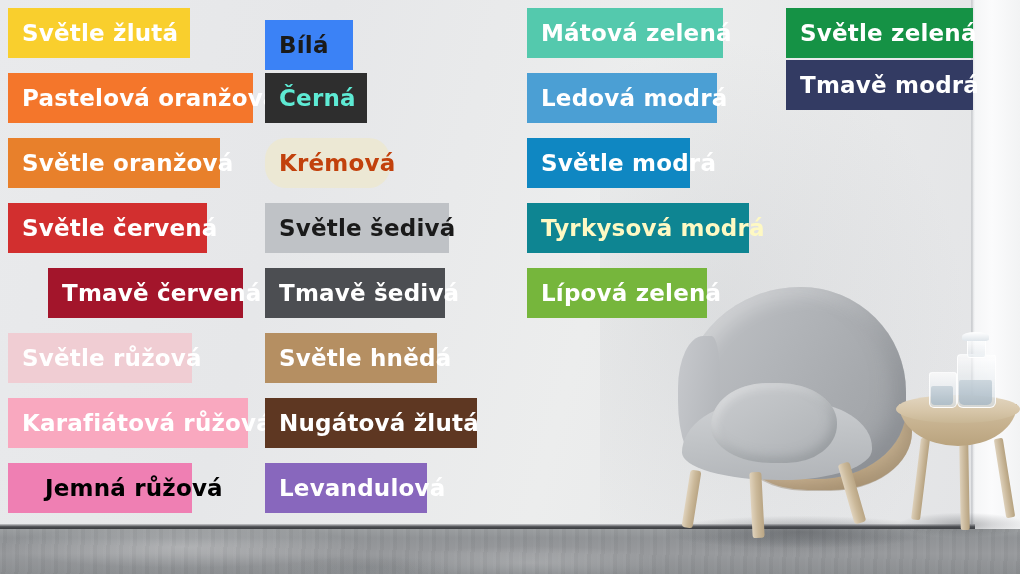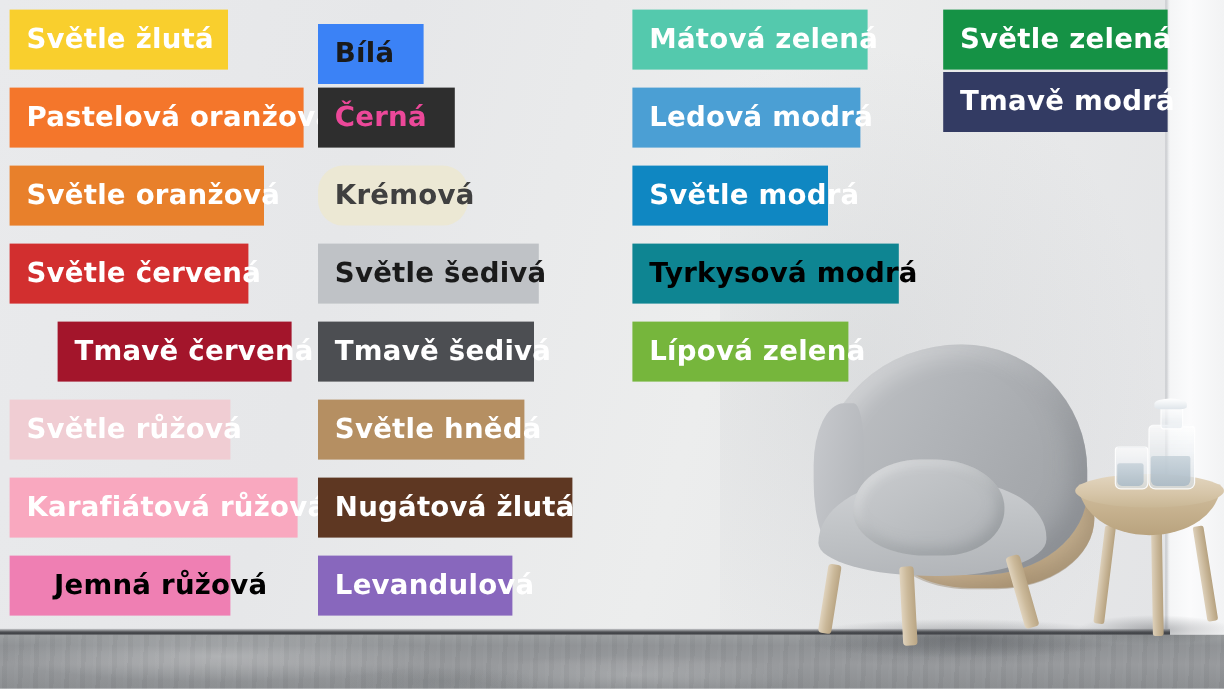--- a/index.html
+++ b/index.html
@@ -215,24 +215,24 @@
     </div>
     <div class="decal" style="left: 8px; top: 398px; width: 240px; background: rgb(249, 168, 191); color: rgb(255, 255, 255);">
       <span>Karafiátová růžová</span>
     </div>
     <div class="decal" style="left: 8px; top: 463px; width: 184px; background: rgb(239, 127, 179); color: #000000; padding-left: 37px;">
       <span>Jemná růžová</span>
     </div>
     <div class="decal" style="left: 265px; top: 20px; width: 88px; background: #3b82f6; color: rgb(26, 26, 26);">
       <span>Bílá</span>
     </div>
-    <div class="decal" style="left: 265px; top: 73px; width: 114px; background: rgb(46, 46, 46); color: #ec4899;">
+    <div class="decal" style="left: 265px; top: 73px; width: 102px; background: rgb(46, 46, 46); color: #5eead4;">
       <span>Černá</span>
     </div>
-    <div class="decal" style="left: 265px; top: 138px; width: 125px; background: rgb(236, 232, 212); color: #404040; border-radius: 21px;">
+    <div class="decal" style="left: 265px; top: 138px; width: 125px; background: rgb(236, 232, 212); color: #c2410c; border-radius: 21px;">
       <span>Krémová</span>
     </div>
     <div class="decal" style="left: 265px; top: 203px; width: 184px; background: rgb(191, 194, 198); color: rgb(26, 26, 26);">
       <span>Světle šedivá</span>
     </div>
     <div class="decal" style="left: 265px; top: 268px; width: 180px; background: rgb(76, 78, 82); color: rgb(255, 255, 255);">
       <span>Tmavě šedivá</span>
     </div>
     <div class="decal" style="left: 265px; top: 333px; width: 172px; background: rgb(181, 143, 98); color: rgb(255, 255, 255); padding-left: 14px;">
       <span>Světle hnědá</span>
@@ -245,21 +245,21 @@
     </div>
     <div class="decal" style="left: 527px; top: 8px; width: 196px; background: rgb(84, 201, 173); color: rgb(255, 255, 255);">
       <span>Mátová zelená</span>
     </div>
     <div class="decal" style="left: 527px; top: 73px; width: 190px; background: rgb(75, 159, 212); color: rgb(255, 255, 255);">
       <span>Ledová modrá</span>
     </div>
     <div class="decal" style="left: 527px; top: 138px; width: 163px; background: rgb(15, 135, 194); color: #ffffff;">
       <span>Světle modrá</span>
     </div>
-    <div class="decal" style="left: 527px; top: 203px; width: 222px; background: rgb(14, 133, 146); color: #000000;">
+    <div class="decal" style="left: 527px; top: 203px; width: 222px; background: rgb(14, 133, 146); color: #fef9c3;">
       <span>Tyrkysová modrá</span>
     </div>
     <div class="decal" style="left: 527px; top: 268px; width: 180px; background: rgb(118, 182, 60); color: rgb(255, 255, 255);">
       <span>Lípová zelená</span>
     </div>
     <div class="decal" style="left: 786px; top: 8px; width: 187px; background: rgb(21, 146, 69); color: rgb(255, 255, 255);">
       <span>Světle zelená</span>
     </div>
     <div class="decal" style="left: 786px; top: 60px; width: 187px; background: rgb(51, 59, 99); color: rgb(255, 255, 255);">
       <span>Tmavě modrá</span>

